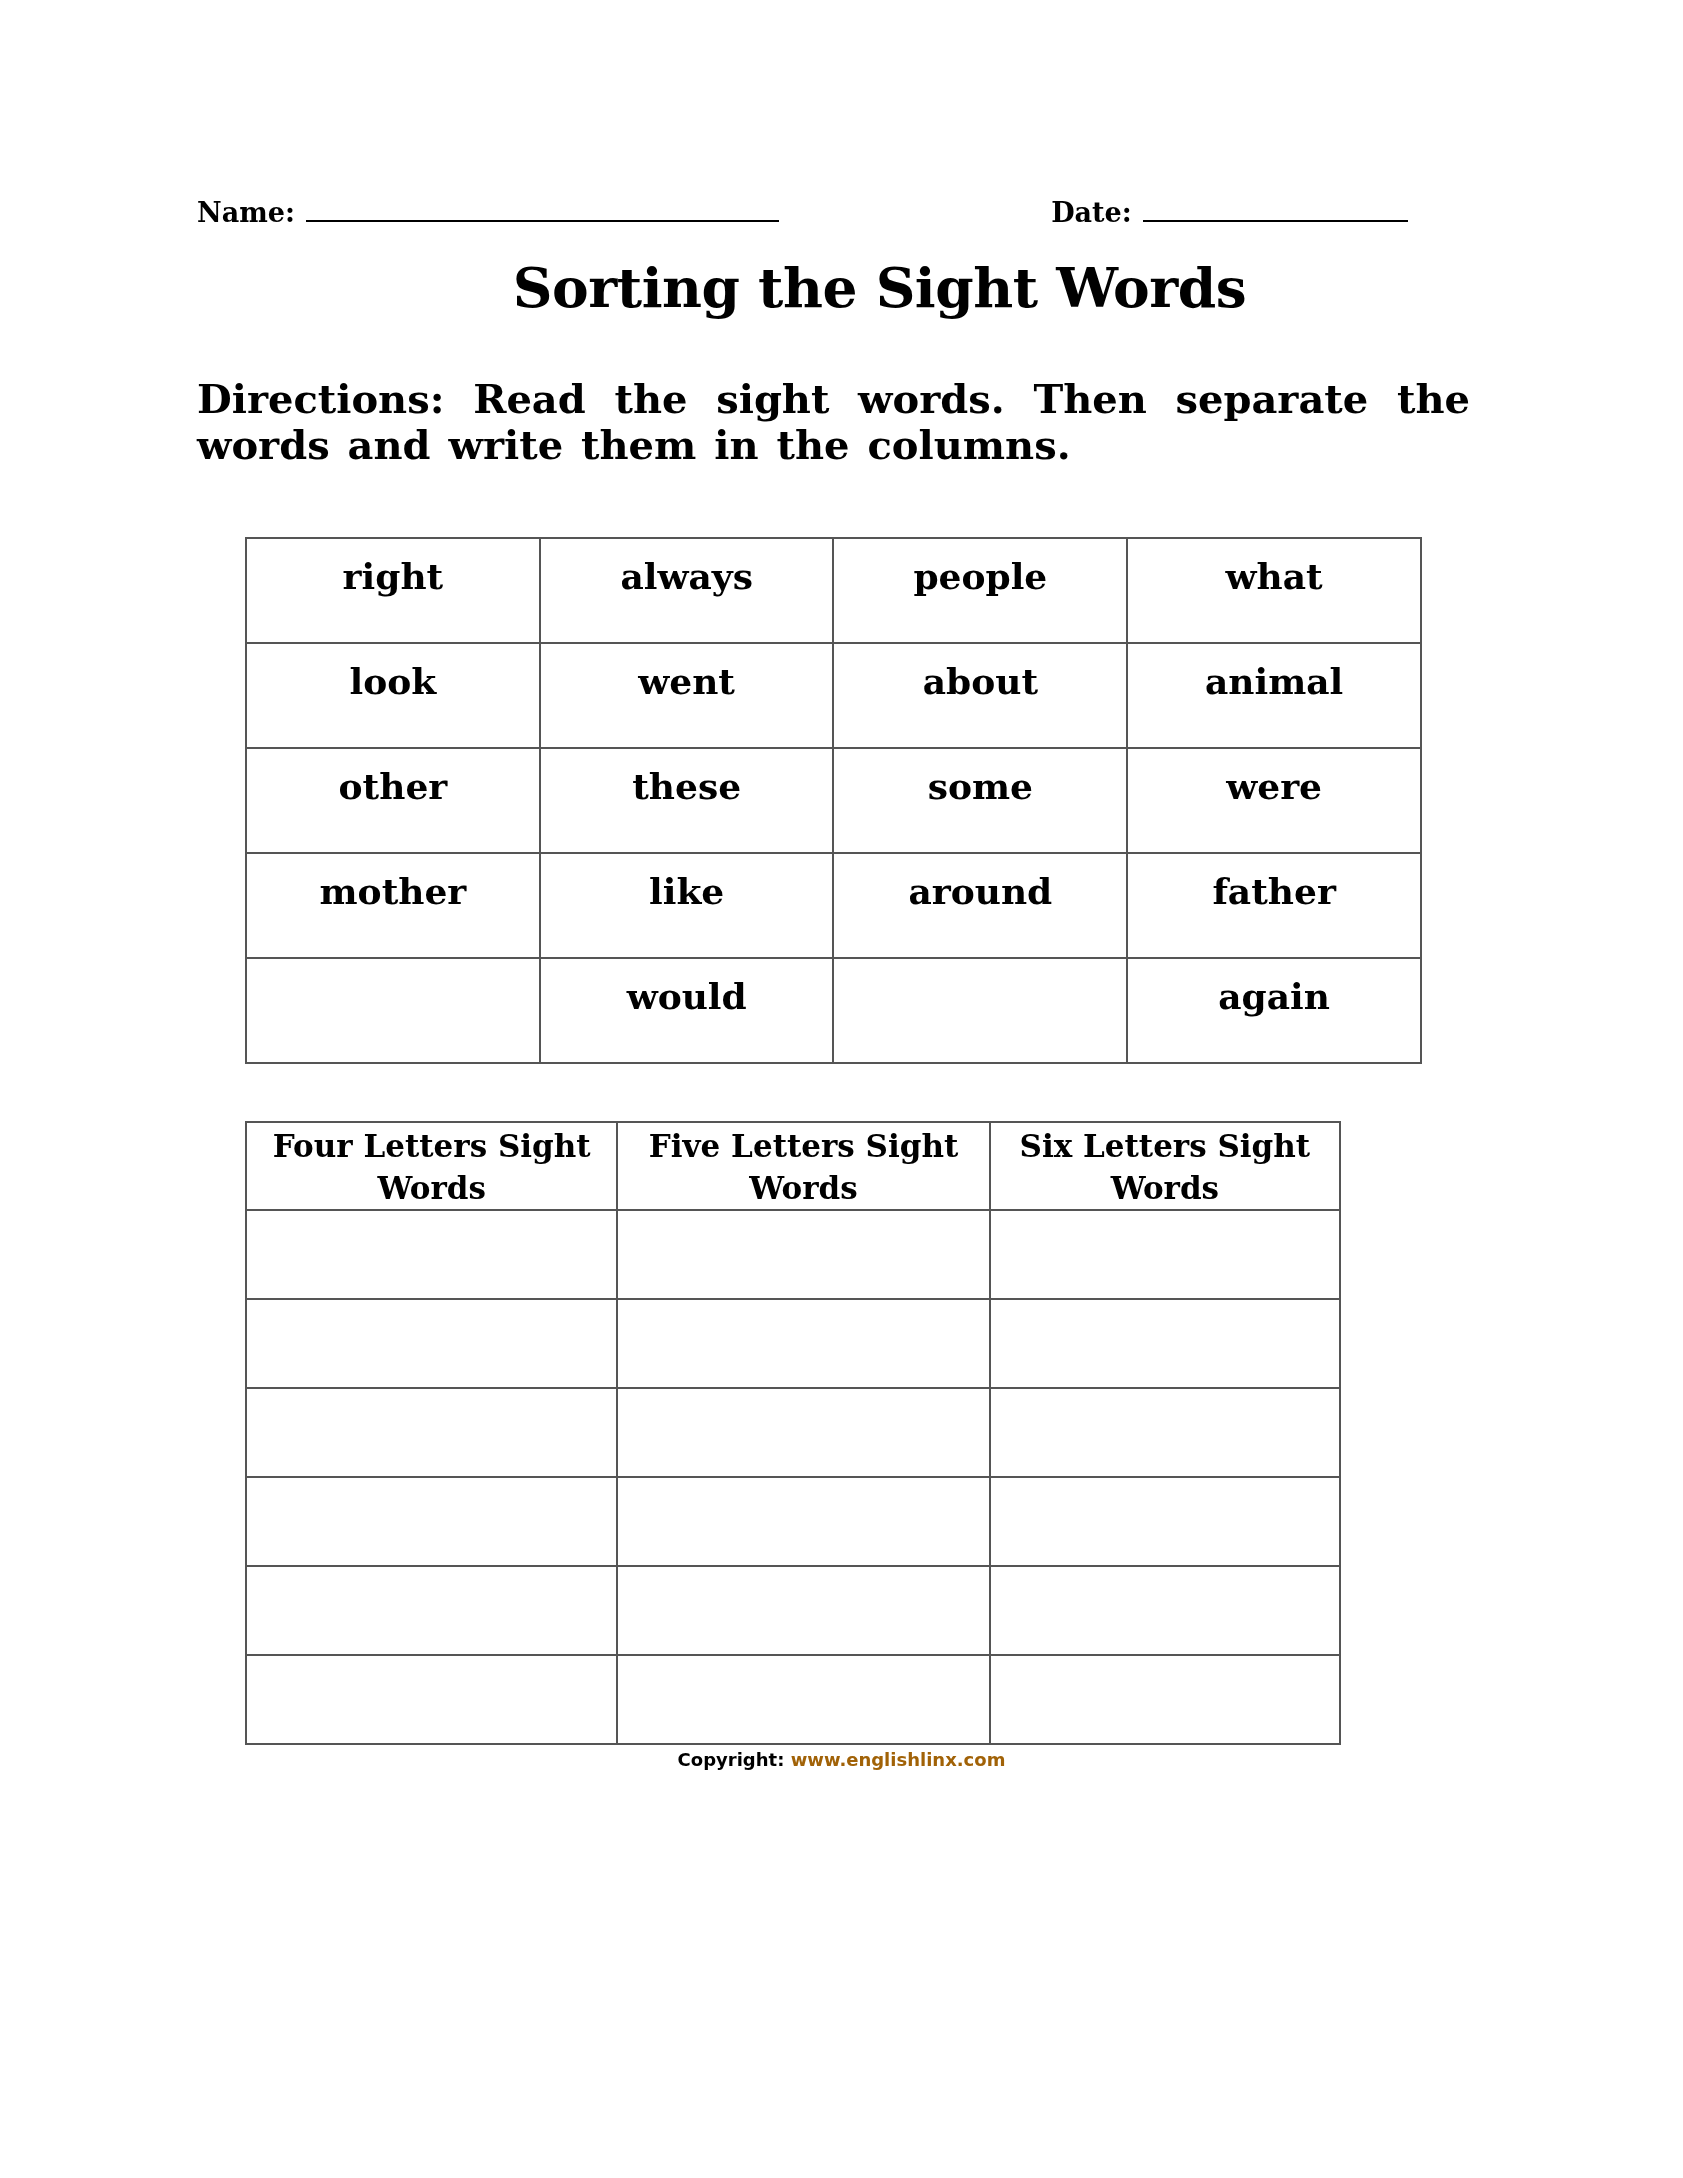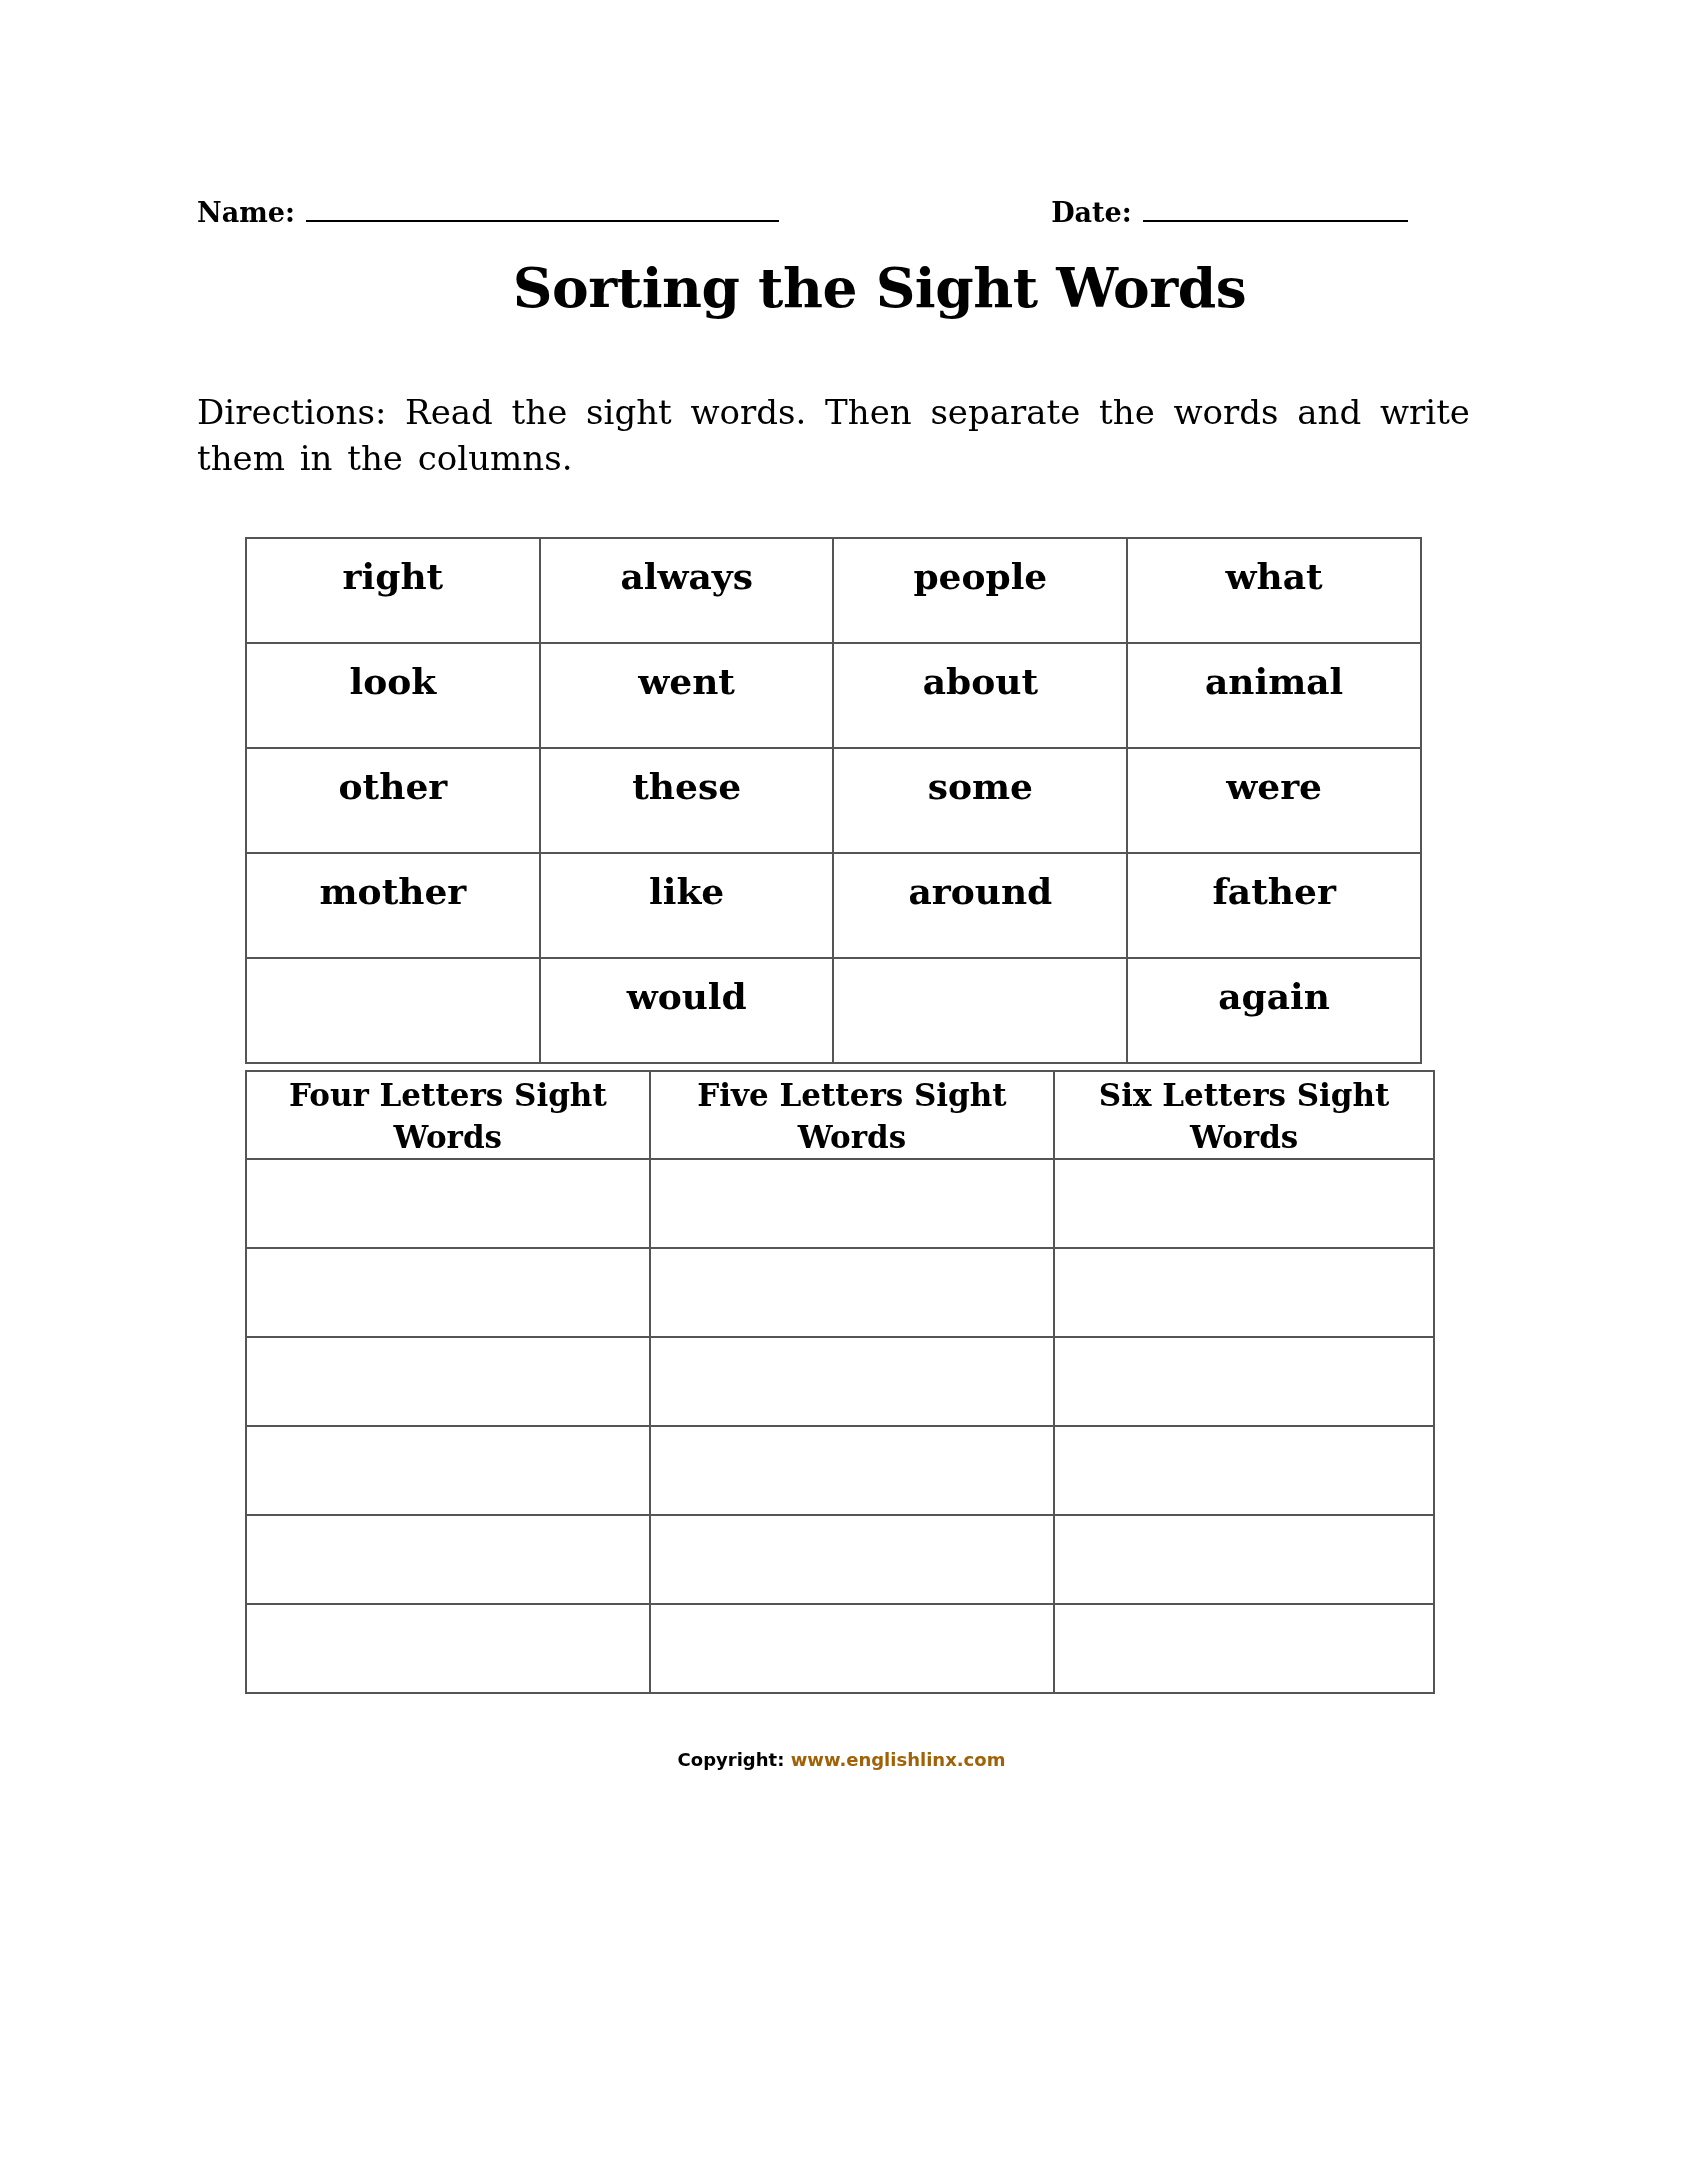--- a/index.html
+++ b/index.html
@@ -3,26 +3,26 @@
 <meta charset="utf-8">
 <style>
   html, body { margin:0; padding:0; background:#ffffff; }
   body { width:1683px; height:2178px; position:relative; overflow:hidden;
          font-family:"DejaVu Serif", "Liberation Serif", serif; color:#000; }
   .abs { position:absolute; }
   .field-label { font-weight:bold; font-size:27px; }
   .name-row { left:197px; top:196px; width:1287px; height:40px; }
   .name-line { display:inline-block; border-bottom:2px solid #000; vertical-align:baseline; height:24px; }
   .title { left:0; width:1683px; top:255px; text-align:center; font-weight:bold; font-size:55px; letter-spacing:-0.5px;margin-left:38px; }
-  .directions { left:197px; top:389px; width:1273px; font-weight:normal; font-size:34px; line-height:46px; text-align:justify; word-spacing:4px; }
+  .directions { left:197px; top:376px; width:1273px; font-weight:bold; font-size:40px; line-height:46px; text-align:justify; word-spacing:4px; }
   table { border-collapse:collapse; position:absolute; }
   td, th { border:2px solid #555; padding:0; vertical-align:top; text-align:center; font-weight:bold; }
   .words { left:245px; top:537px; width:1177px; }
   .words td { width:294px; height:87px; font-size:36px; padding-top:16px; line-height:42px; }
-  .sort { left:245px; top:1070px; width:1190px; }
+  .sort { left:245px; top:1121px; width:1096px; }
   .sort th { height:75px; font-size:31px; line-height:42px; padding-top:2px; text-align:center; }
   .sort td { height:87px; }
   .sort .c1 { width:403px; } .sort .c2 { width:404px; } .sort .c3 { width:379px;margin-top:10px; }
   .copyright { left:0; width:1683px; top:1749px; text-align:center; font-family:"DejaVu Sans", "Liberation Sans", sans-serif; font-weight:bold; font-size:18px; }
   .copyright a { color:#a16207; }
 </style>
 </head>
 <body>
 
 <div class="abs name-row">

